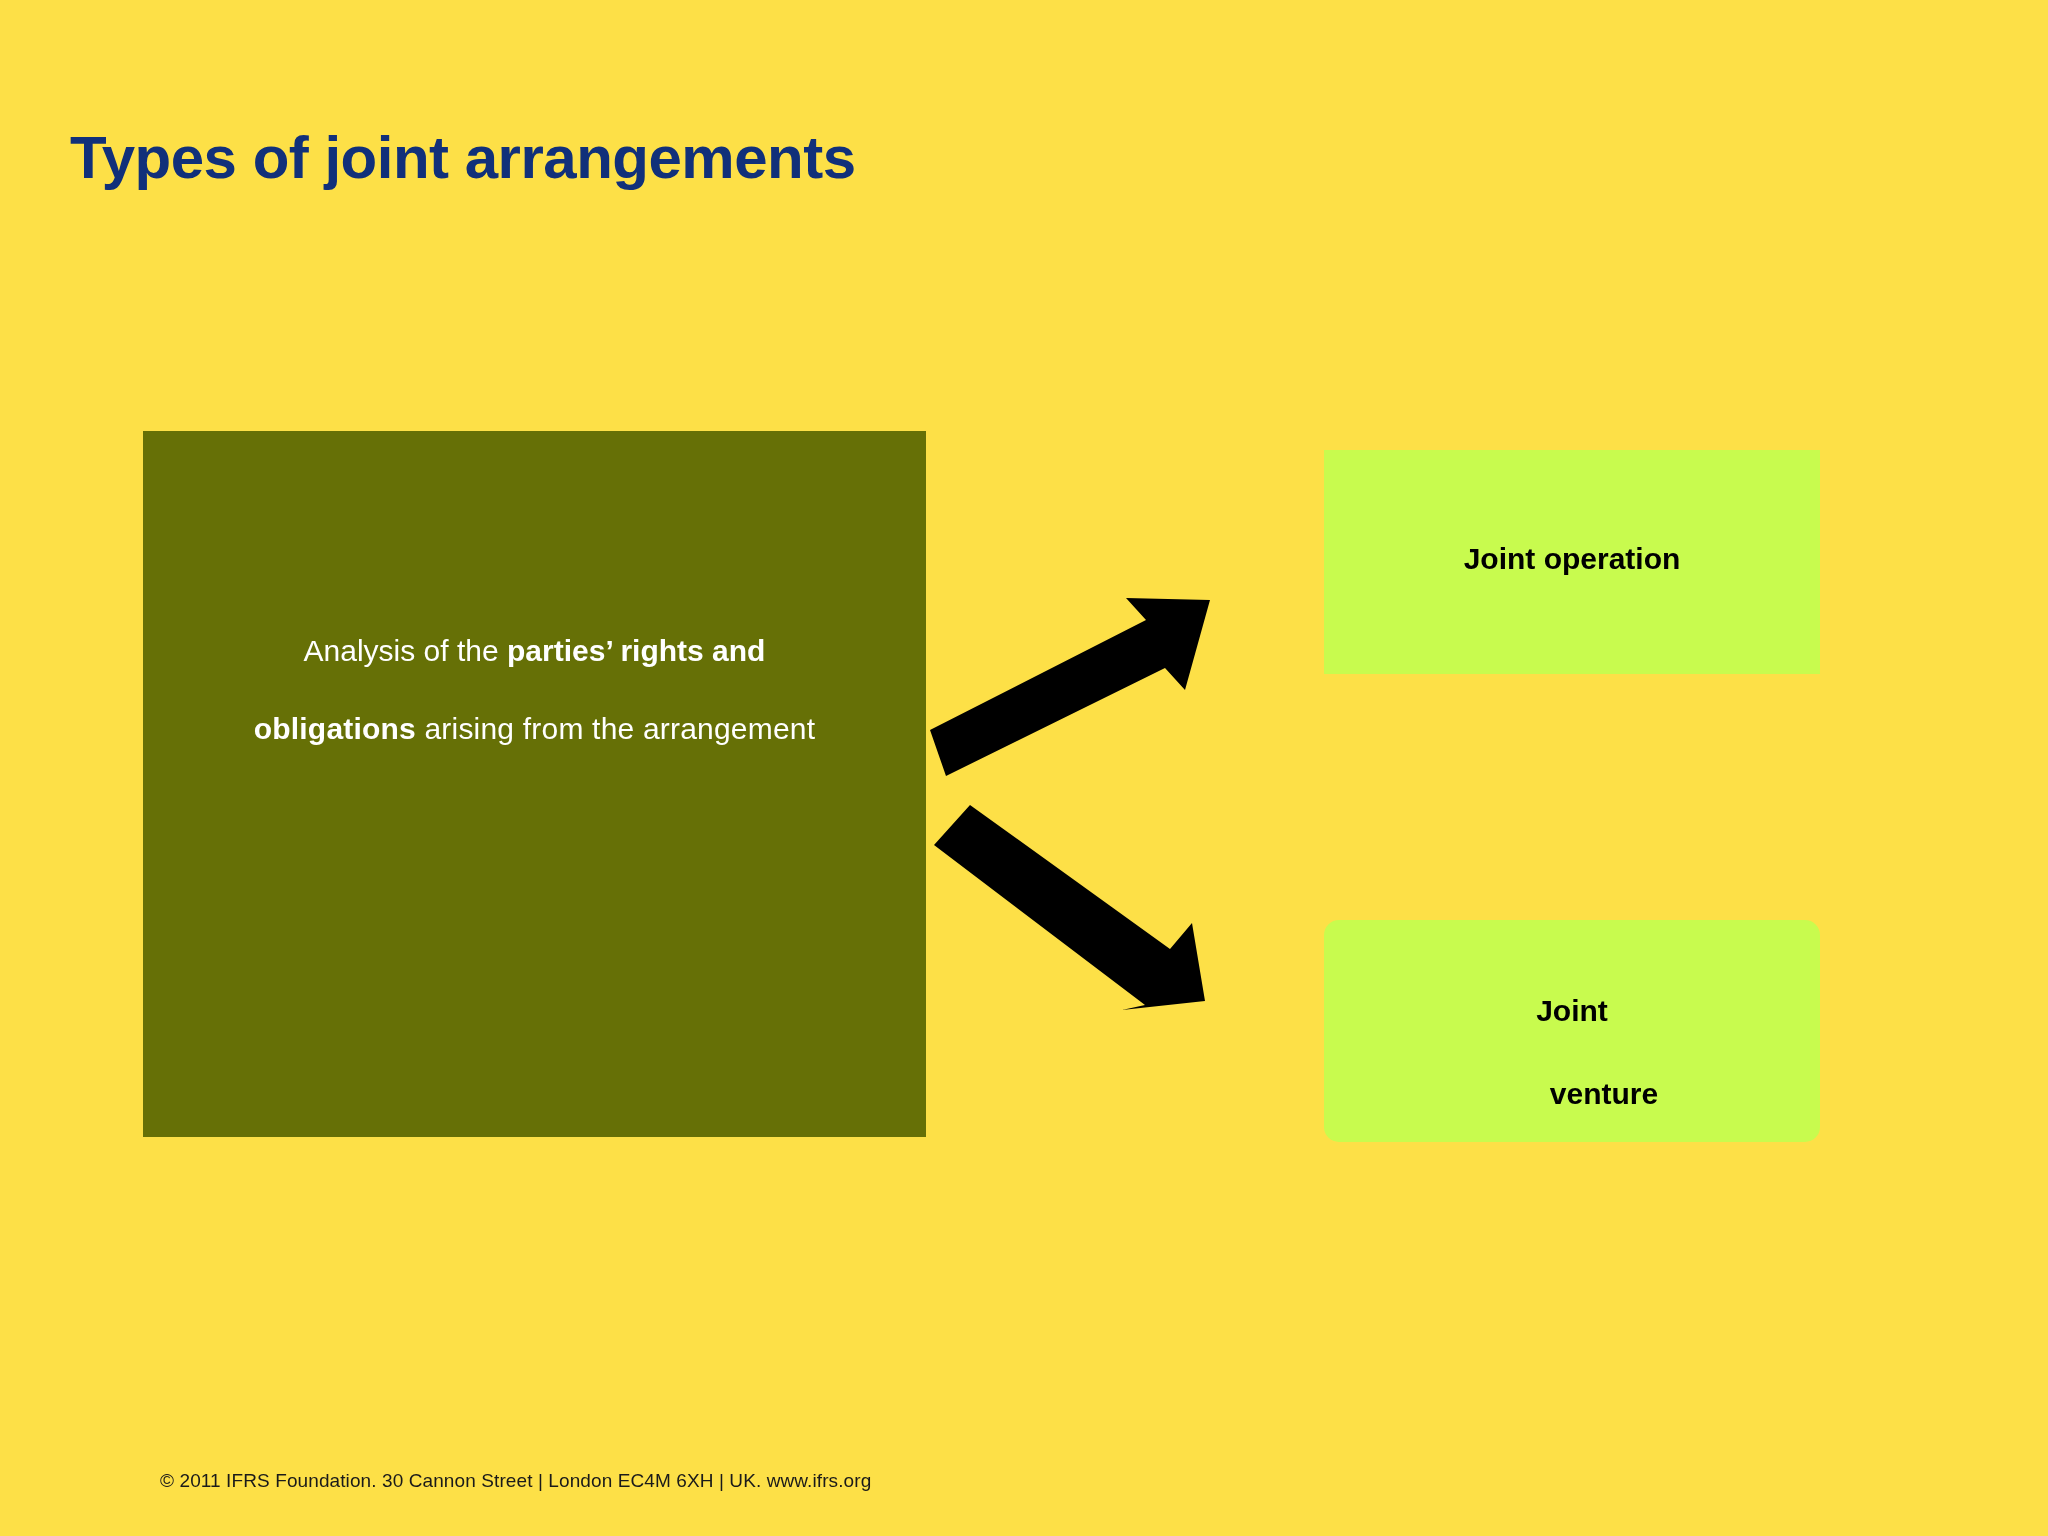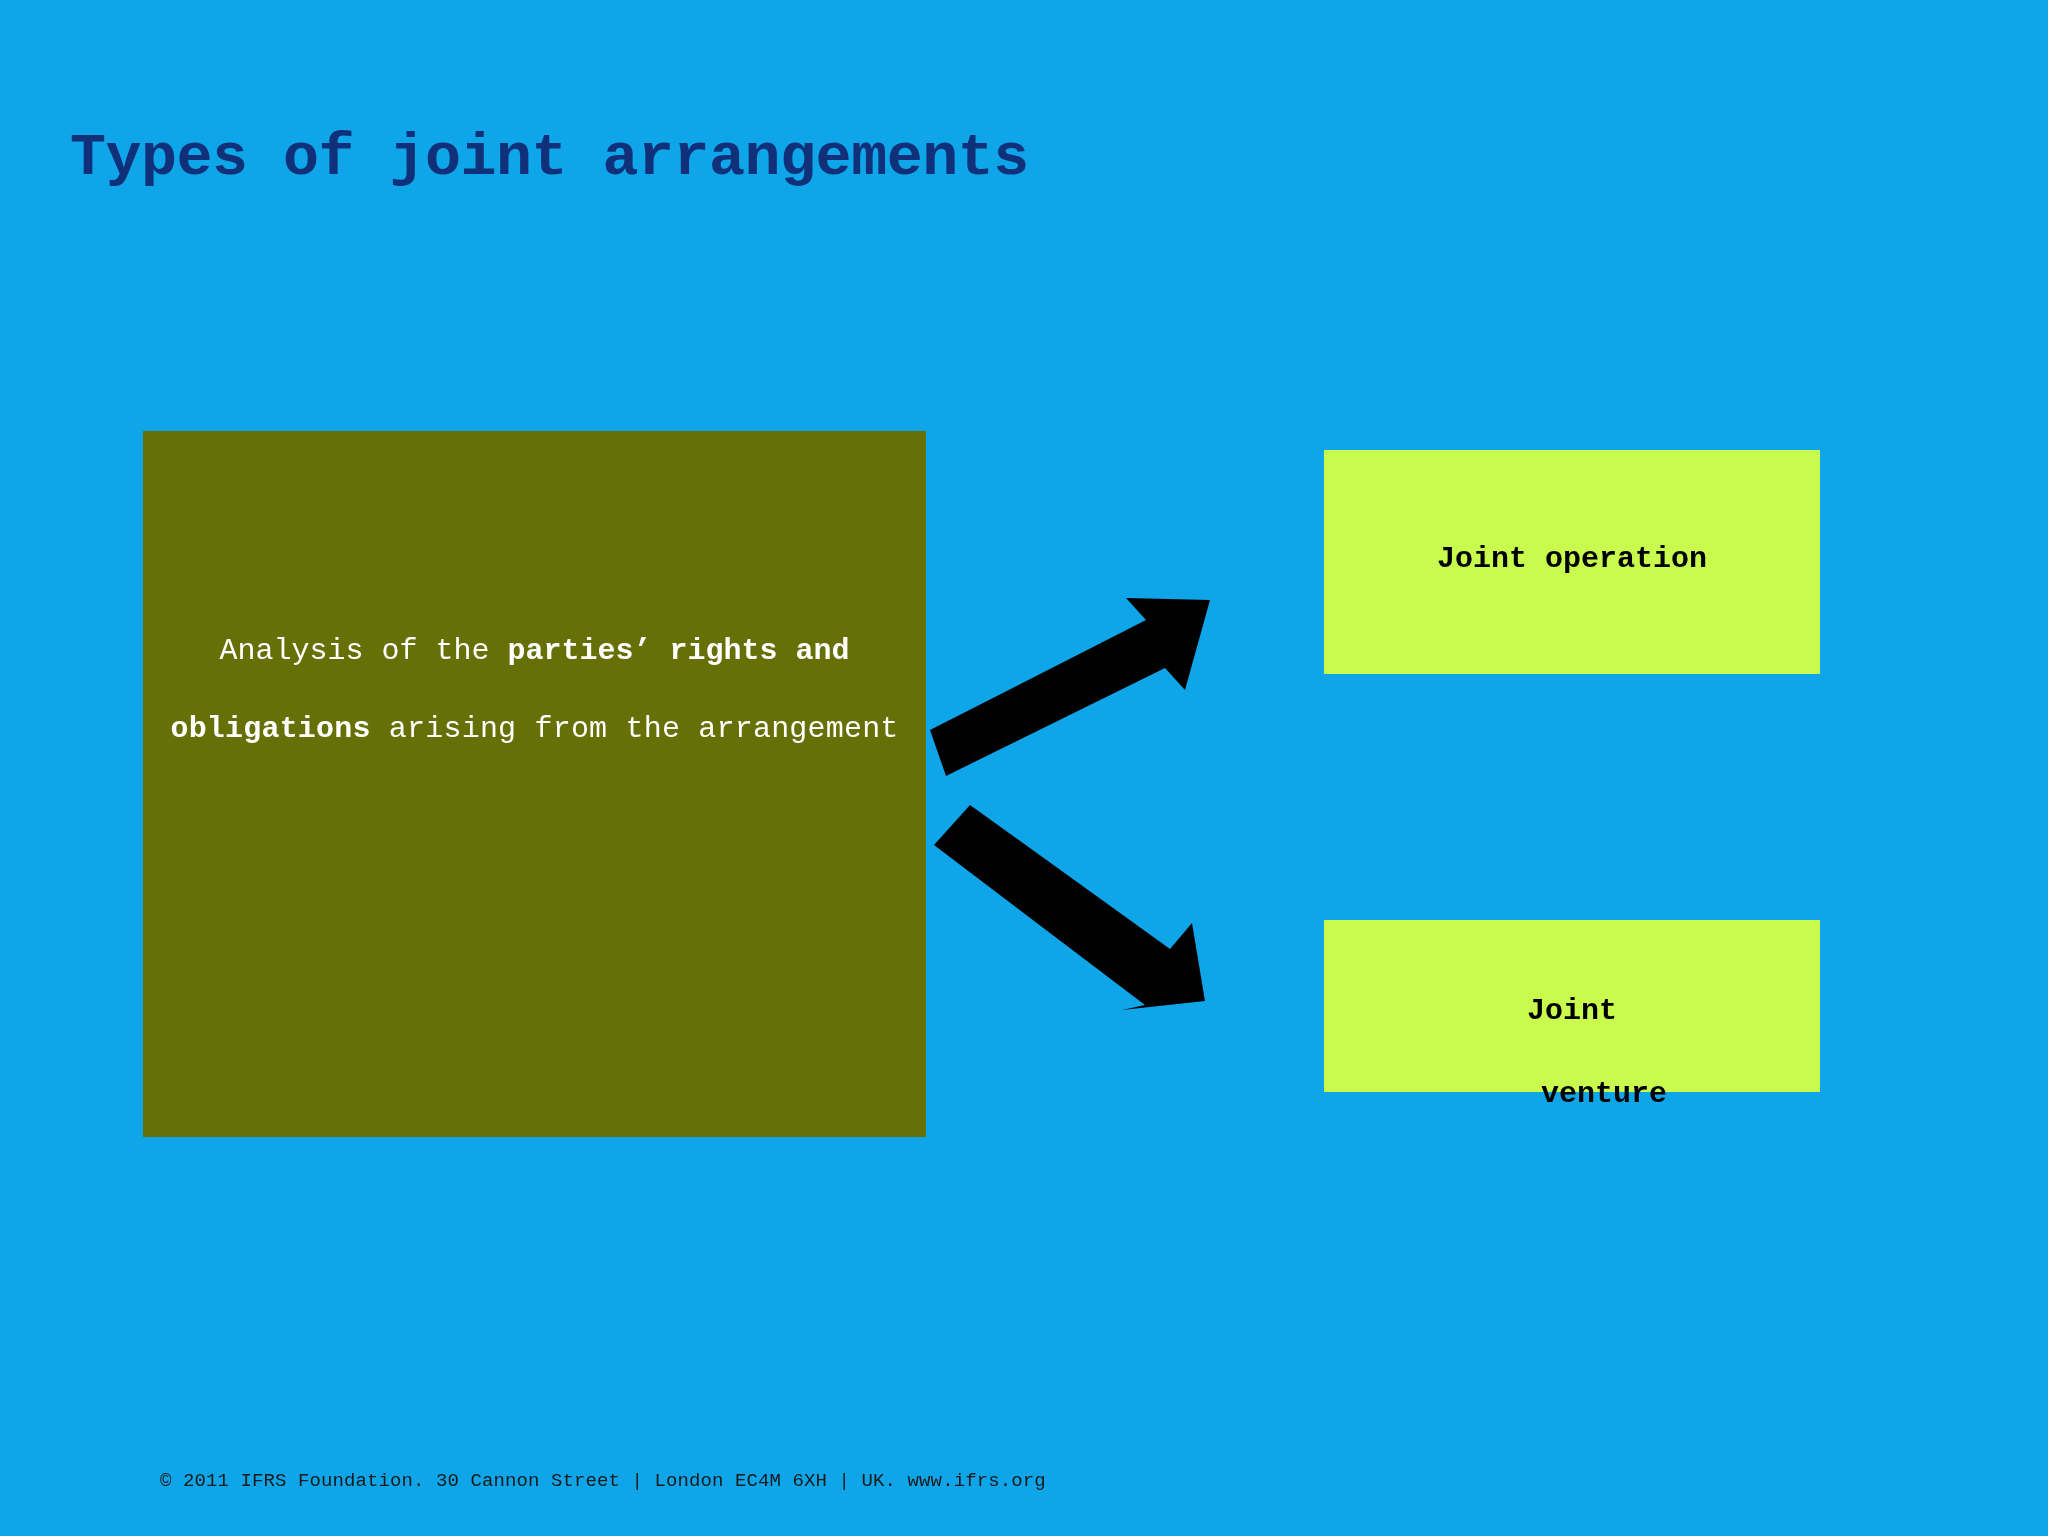--- a/index.html
+++ b/index.html
@@ -7,23 +7,22 @@
     padding: 0;
     background: #ffffff;
   }
   body {
     font-family: "Liberation Sans", sans-serif;
   }
   #slide {
     position: relative;
     width: 2048px;
     height: 1536px;
-    background: #0ea5e9;
+    background: #fde047;
     overflow: hidden;
-    font-family: Liberation Mono, monospace;
   }
 
   
   #slide-title {
     position: absolute;
     left: 70px;
     top: 128px;
     font-size: 60px;
     font-weight: bold;
     color: #11307a;
@@ -80,21 +79,22 @@
     text-align: center;
     line-height: 1.0;
     box-sizing: border-box;
   }
   #outcome-box-joint-operation {
     top: 450px;
     height: 224px;
   }
   #outcome-box-joint-venture {
     top: 920px;
-    height: 172px;
+    height: 222px;
+    border-radius: 15px;
   }
   .outcome-box .label-line {
     position: absolute;
     left: 0;
     width: 100%;
     text-align: center;
   }
   #outcome-label-joint-operation { top: 94px; }
   #outcome-label-joint-venture-1 { top: 76px; }
   #outcome-label-joint-venture-2 { top: 159px; padding-left: 32px; }

